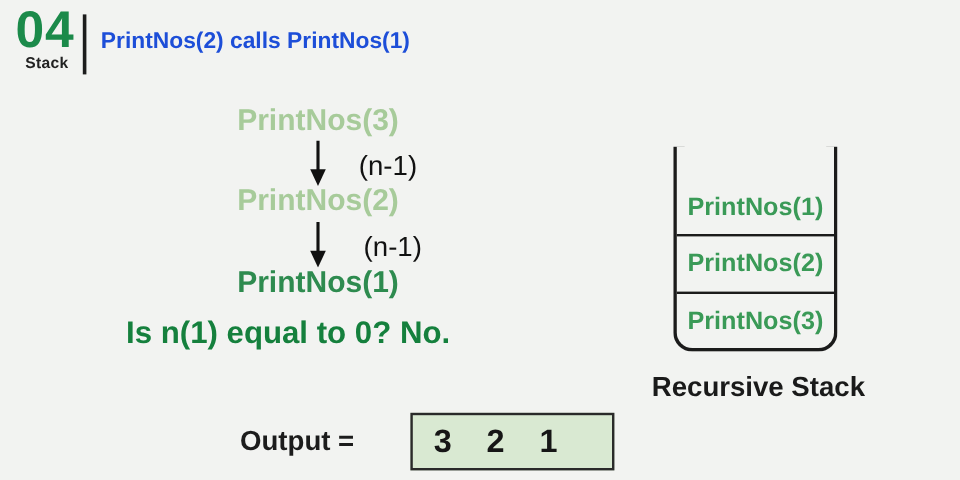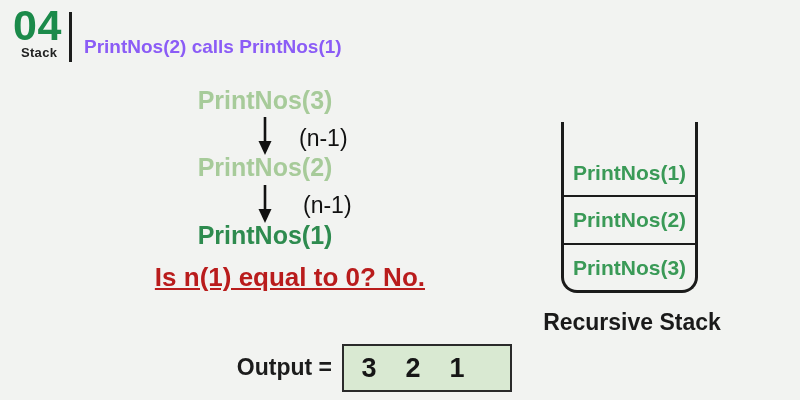--- a/index.html
+++ b/index.html
@@ -8,54 +8,54 @@
     background:var(--bg,#f2f3f1);
     font-family:"Liberation Sans","DejaVu Sans",sans-serif;
     overflow:hidden;color:#1f1f1f;
   }
   .abs{position:absolute;}
 
   
   .step-number{left:13px;top:4px;font-size:43px;font-weight:800;color:var(--brand-green,#1b8a4a);letter-spacing:0.5px;line-height:1;}
   .step-label{left:21px;top:45px;font-size:13px;font-weight:700;color:#222;letter-spacing:0.3px;}
   .header-divider{left:69px;top:12px;width:3px;height:50px;background:#1c1c1c;}
-  .step-title{left:84px;top:36px;font-size:19px;font-weight:600;color:#8b5cf6;}
+  .step-title{left:84px;top:24px;font-size:19px;font-weight:600;color:#1d4ed8;}
 
   
   .chain-node{left:145px;width:240px;text-align:center;font-size:25px;font-weight:600;line-height:1.1;}
   .chain-node.faded{color:var(--faded-green,#a7cb9a);}
   .chain-node.active{color:var(--active-green,#2e8b4f);}
   .node-3{top:87px;}
   .node-2{top:154px;}
   .node-1{top:222px;}
   .arrow{left:257px;width:16px;height:38px;}
   .arrow-1{top:117px;}
   .arrow-2{top:185px;}
   .edge-label{font-size:23px;color:#111;font-weight:400;}
   .edge-1{left:299px;top:125px;}
   .edge-2{left:303px;top:192px;}
-  .question{left:105px;top:262px;width:320px;text-align:right;font-size:26px;font-weight:600;color:#b91c1c;text-decoration:underline;}
+  .question{left:105px;top:262px;width:320px;text-align:left;font-size:26px;font-weight:600;color:#15803d;}
 
   
   .stack{
     left:561px;top:122px;width:137px;height:171px;box-sizing:border-box;
     border-left:3px solid #1b1b1b;border-right:3px solid #1b1b1b;border-bottom:3px solid #1b1b1b;
     border-radius:0 0 16px 16px;
   }
   .stack-cell{
     position:absolute;left:0;right:0;display:flex;align-items:center;justify-content:center;
     color:var(--stack-green,#3a9a57);font-size:21px;font-weight:600;box-sizing:border-box;
   }
   .stack-cell-1{top:28px;height:47px;border-bottom:2.5px solid #1b1b1b;}
   .stack-cell-2{top:75px;height:48px;border-bottom:2.5px solid #1b1b1b;}
   .stack-cell-3{top:123px;height:45px;}
   .stack-caption{left:522px;top:309px;width:220px;text-align:center;font-size:23px;font-weight:600;color:#1a1a1a;}
 
   
-  .output-label{left:200px;top:354px;width:132px;text-align:right;font-size:23px;font-weight:600;color:#1c1c1c;}
+  .output-label{left:200px;top:354px;width:132px;font-size:23px;font-weight:600;color:#1c1c1c;}
   .output-box{
     left:342px;top:344px;width:170px;height:48px;box-sizing:border-box;
     background:var(--output-fill,#d9e9d2);border:2px solid #2a2a2a;
     display:flex;align-items:center;padding-left:10px;gap:14px;
   }
   .output-value{display:inline-block;width:30px;text-align:center;font-size:27px;font-weight:600;color:#161616;}
 </style>
 </head>
 <body>
 

